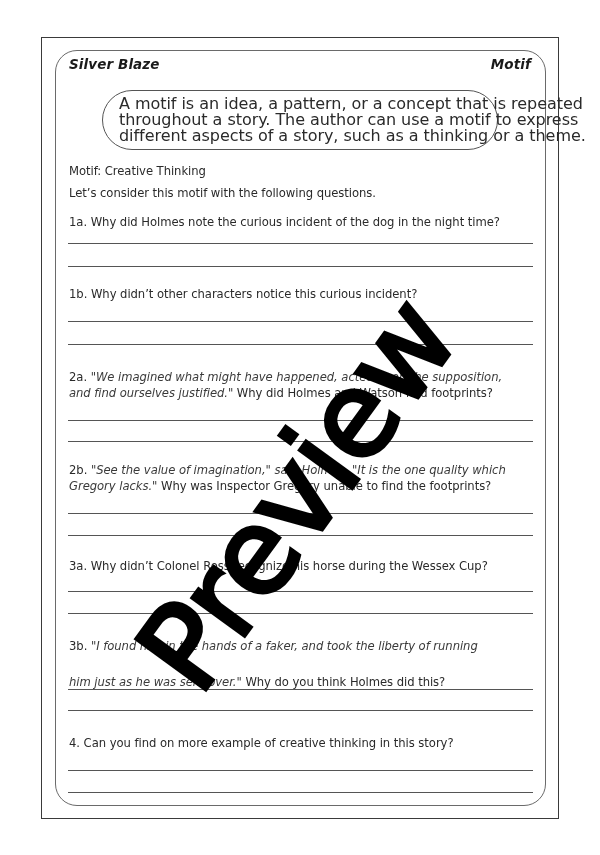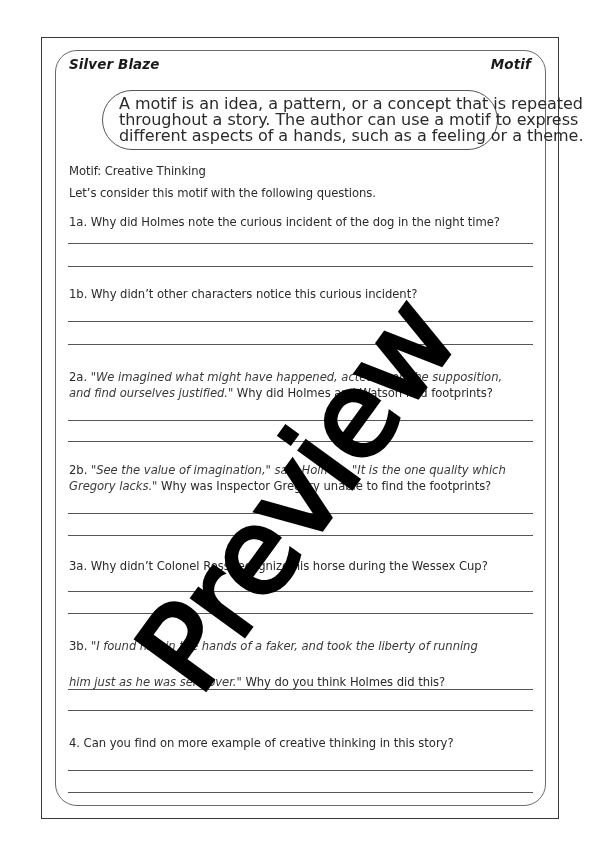--- a/index.html
+++ b/index.html
@@ -103,21 +103,21 @@
 
 <div class="page-border"></div>
 <div class="worksheet-box"></div>
 
 <div class="title-left">Silver Blaze</div>
 <div class="title-right">Motif</div>
 
 <div class="definition-pill">
   <span>A motif is an idea, a pattern, or a concept that is repeated</span>
   <span>throughout a story. The author can use a motif to express</span>
-  <span>different aspects of a hands, such as a feeling or a theme.</span>
+  <span>different aspects of a story, such as a thinking or a theme.</span>
 </div>
 
 <div class="txt" style="top:163px">Motif: Creative Thinking</div>
 <div class="txt" style="top:185px">Let’s consider this motif with the following questions.</div>
 
 <div class="txt" style="top:214px">
   <span>1a.</span>
   <span>Why did Holmes note the curious incident of the dog in the night time?</span>
 </div>
 <div class="answer-line" style="top:243px"></div>

